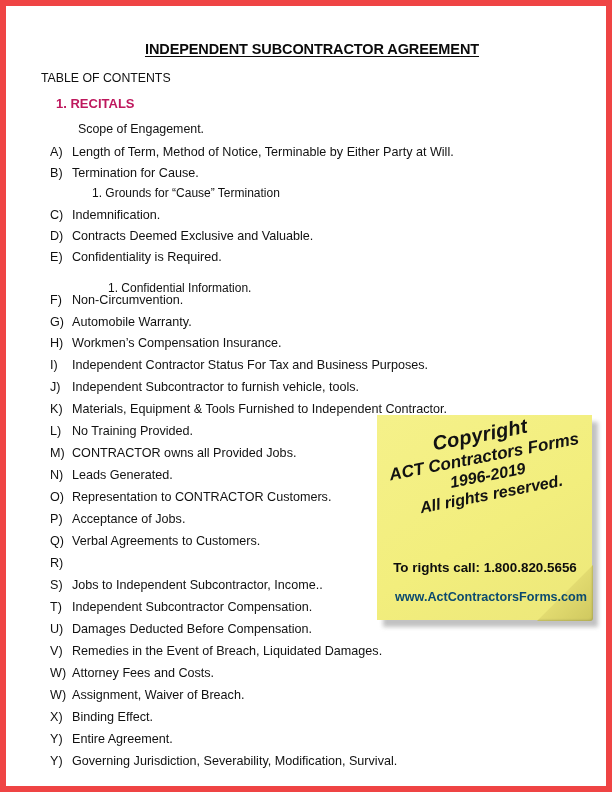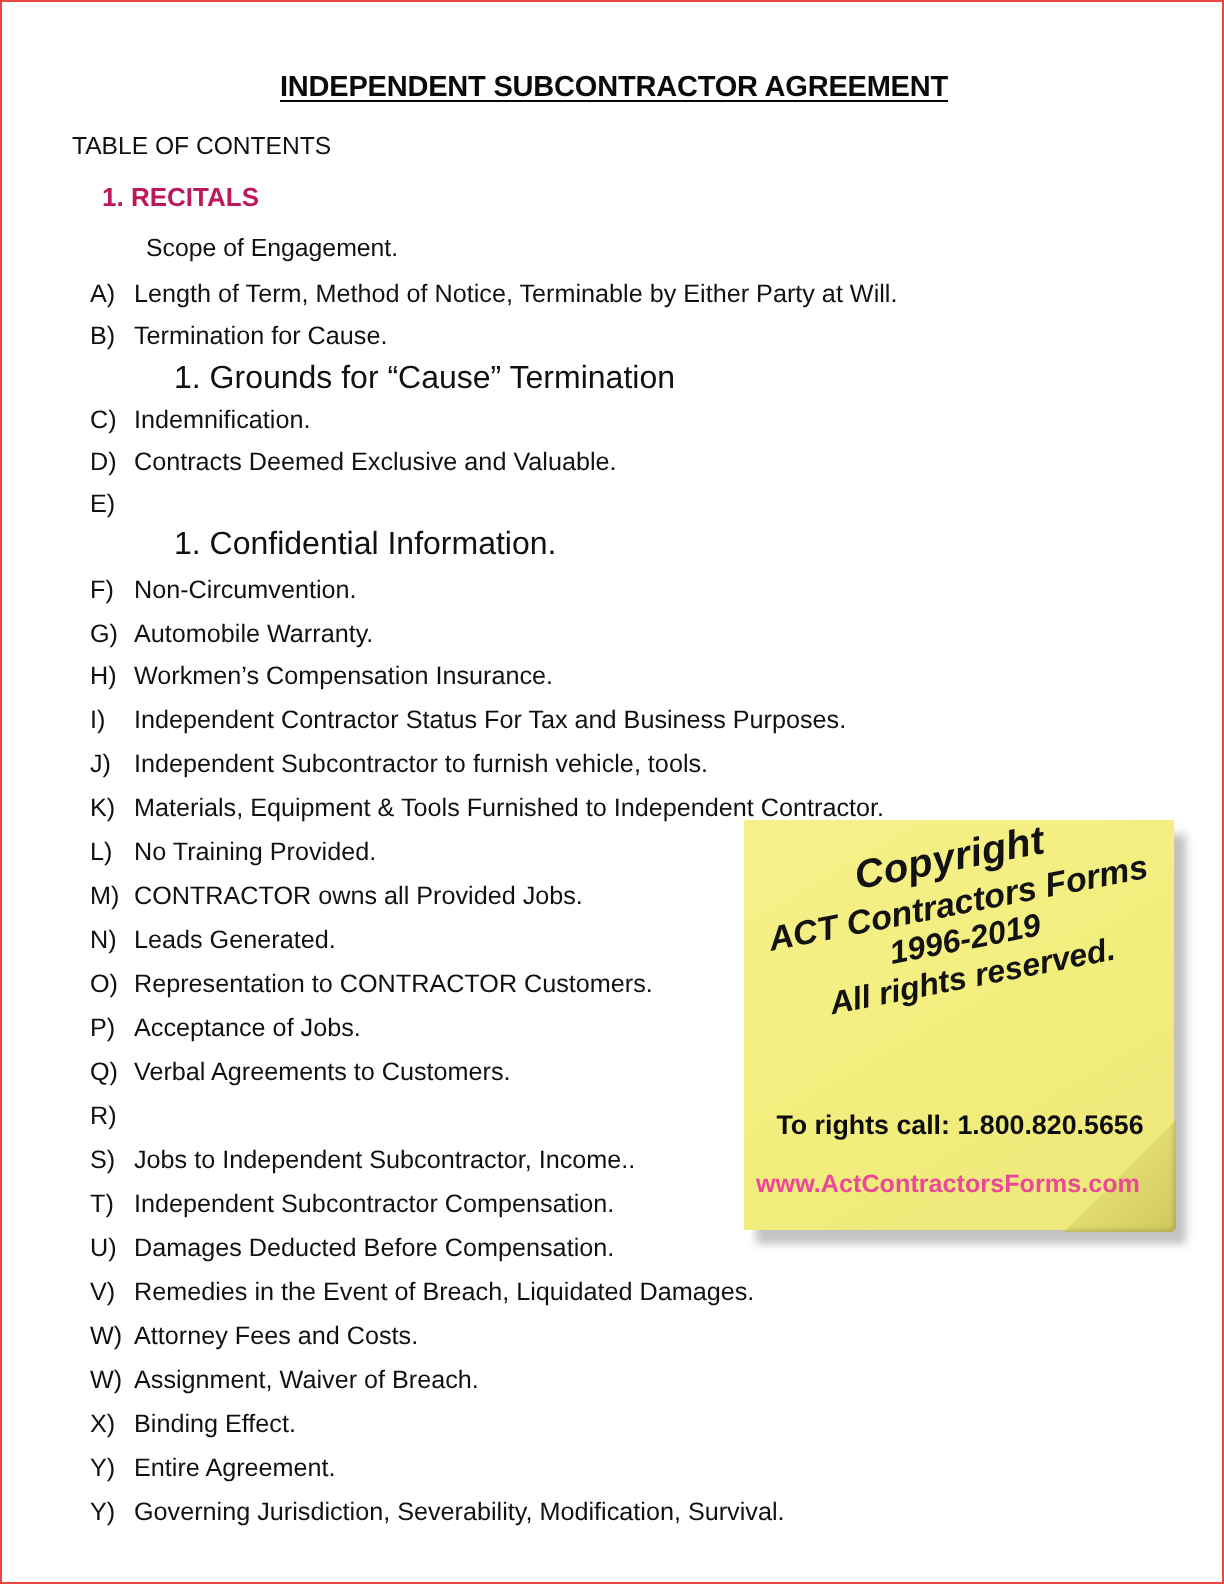--- a/index.html
+++ b/index.html
@@ -10,21 +10,21 @@
   }
   body {
     font-family: "Liberation Sans", sans-serif;
   }
 
   #page {
     position: relative;
     width: 612px;
     height: 792px;
     background: #ffffff;
-    border: 1px solid #ef4444;
+    border: 6px solid #ef4444;
     box-sizing: border-box;
     overflow: hidden;
   }
 
   
   #doc-body {
     position: absolute;
     left: 0; top: 0;
     width: 612px;
     height: 792px;
@@ -89,21 +89,21 @@
     flex: 0 0 22px;
   }
   .li .txt {
     display: inline-block;
   }
 
   
   .subli {
     position: absolute;
     left: 86px;
-    font-size: 16px;
+    font-size: 12px;
     color: #111111;
     white-space: nowrap;
   }
 
   
   #sticky-note {
     position: absolute;
     left: 371px;
     top: 409px;
     width: 221px;
@@ -174,24 +174,24 @@
     font-size: 13.4px;
     font-weight: bold;
     color: #0d0d0d;
   }
   .note-url {
     position: absolute;
     left: 6px;
     top: 175px;
     width: 204px;
     z-index: 3;
-    text-align: left;
+    text-align: right;
     font-size: 12.6px;
     font-weight: bold;
-    color: #ec4899;
+    color: #0c4a6e;
   }
 </style>
 </head>
 <body>
 
 <div id="page">
 
   <div id="doc-body">
 
     <div class="doc-title"><span class="ul">INDEPENDENT SUBCONTRACTOR AGREEMENT</span></div>
@@ -214,20 +214,21 @@
         <div class="li" style="top: 202px;">
           <span class="marker">C)</span>
           <span class="txt">Indemnification.</span>
         </div>
         <div class="li" style="top: 223px;">
           <span class="marker">D)</span>
           <span class="txt">Contracts Deemed Exclusive and Valuable.</span>
         </div>
         <div class="li" style="top: 244px;">
           <span class="marker">E)</span>
+          <span class="txt">Confidentiality is Required.</span>
         </div>
         <div class="li" style="top: 287px;">
           <span class="marker">F)</span>
           <span class="txt">Non-Circumvention.</span>
         </div>
         <div class="li" style="top: 309px;">
           <span class="marker">G)</span>
           <span class="txt">Automobile Warranty.</span>
         </div>
         <div class="li" style="top: 330px;">
@@ -305,21 +306,21 @@
           <span class="marker">Y)</span>
           <span class="txt">Entire Agreement.</span>
         </div>
         <div class="li" style="top: 748px;">
           <span class="marker">Y)</span>
           <span class="txt">Governing Jurisdiction, Severability, Modification, Survival.</span>
         </div>
       </div>
     <div id="toc-subitems">
         <div class="subli" style="top: 180px;">1. Grounds for “Cause” Termination</div>
-        <div class="subli" style="top: 263px;">1. Confidential Information.</div>
+        <div class="subli" style="top: 275px; margin-left: 16px;">1. Confidential Information.</div>
       </div>
 
   </div>
 
   <div id="sticky-note">
     <div class="note-shadow"></div>
     <div class="note-paper"></div>
     <div class="note-curl"></div>
 
     <div class="note-copyright">

